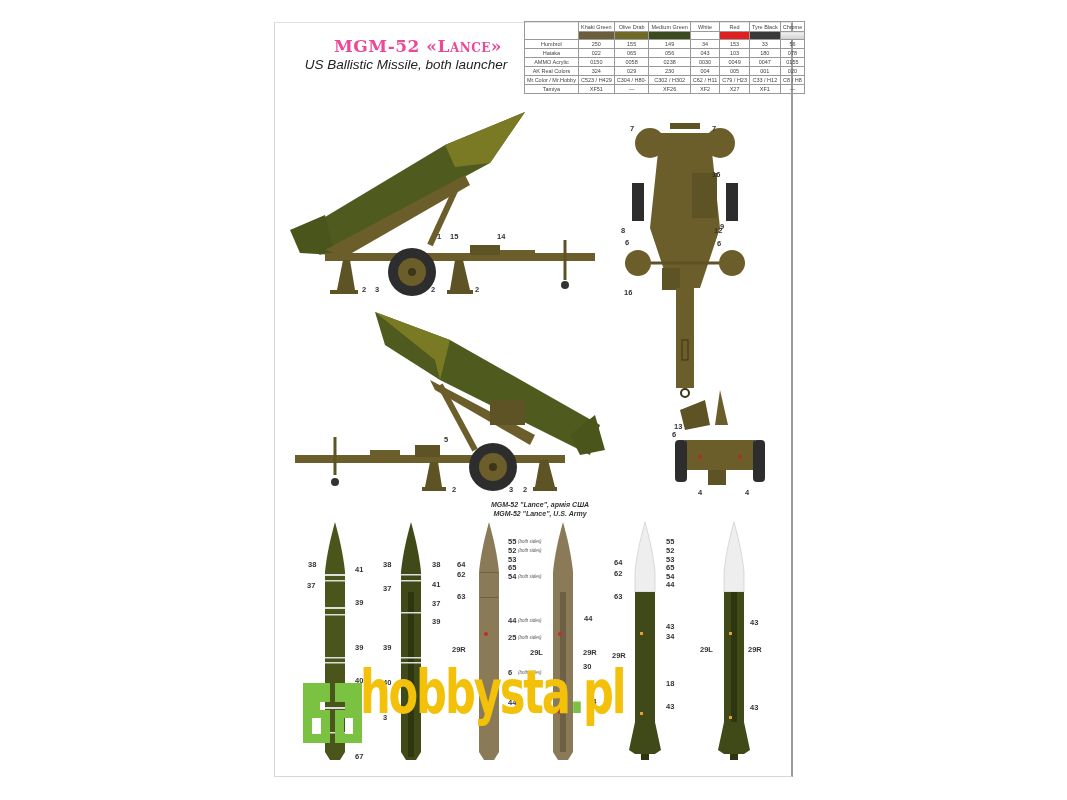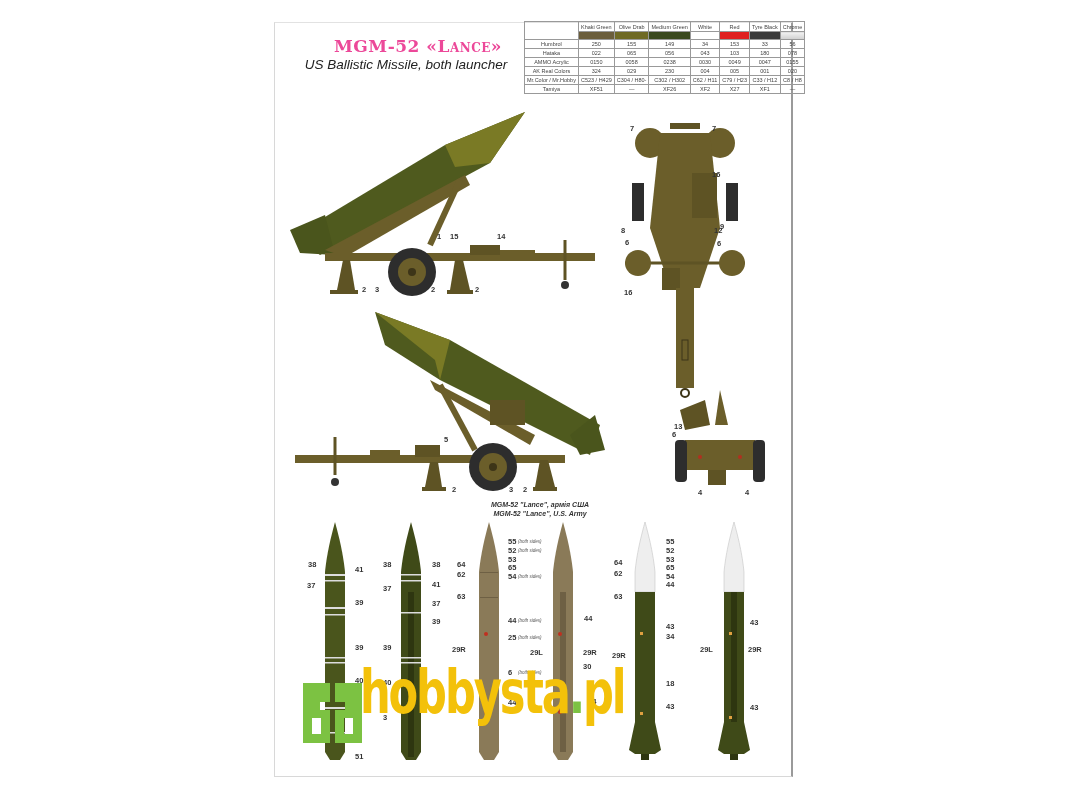--- a/index.html
+++ b/index.html
@@ -227,21 +227,21 @@
     <rect x="5" y="210" width="20" height="1.5" fill="#ddd"></rect>
 </svg>
 <span class="lbl" style="left:308px;top:560px">38</span>
 <span class="lbl" style="left:355px;top:565px">41</span>
 <span class="lbl" style="left:307px;top:581px">37</span>
 <span class="lbl" style="left:355px;top:598px">39</span>
 <span class="lbl" style="left:355px;top:643px">39</span>
 <span class="lbl" style="left:355px;top:676px">40</span>
 <span class="lbl" style="left:355px;top:693px">2</span>
 <span class="lbl" style="left:355px;top:713px">3</span>
-<span class="lbl" style="left:355px;top:752px">51</span>
+<span class="lbl" style="left:355px;top:752px">67</span>
 
 <svg style="left:396px;top:522px" width="30" height="240" viewBox="0 0 30 240">
   <path d="M15,0 C22,25 24,40 25,50 L25,230 L20,238 L10,238 L5,230 L5,50 C6,40 8,25 15,0Z" fill="#3f4a18"></path>
   <rect x="5" y="52" width="20" height="1.5" fill="#ddd"></rect>
     <rect x="5" y="58" width="20" height="1.5" fill="#ddd"></rect>
   <rect x="12" y="70" width="6" height="165" fill="#2e3610"></rect>
   <rect x="5" y="90" width="20" height="1.5" fill="#ddd"></rect>
   <rect x="5" y="135" width="20" height="1.5" fill="#ddd"></rect>
     <rect x="5" y="140" width="20" height="1.5" fill="#ddd"></rect>
 </svg>

